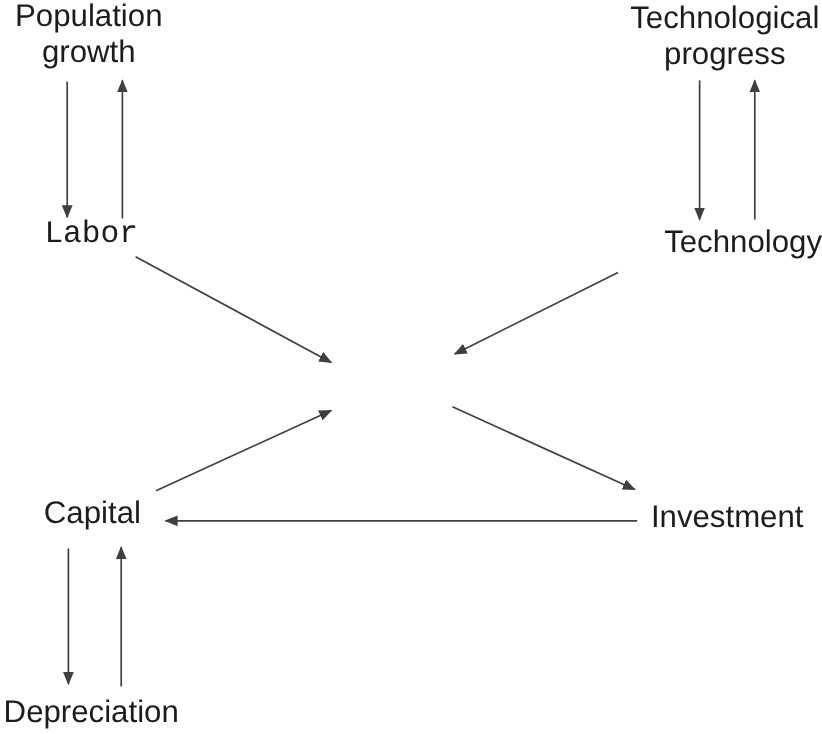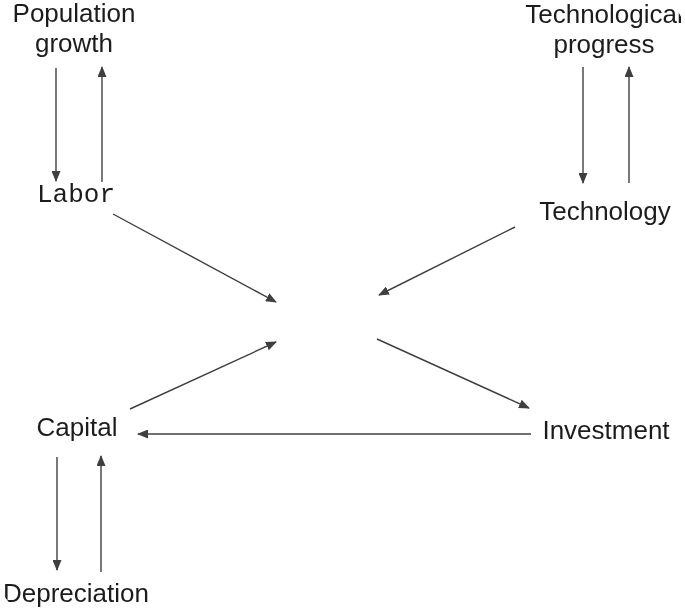--- a/index.html
+++ b/index.html
@@ -11,40 +11,39 @@
   body{
     background:var(--bg-color);
     font-family:"Liberation Sans", sans-serif;
   }
   .canvas{
     position:relative;
     width:685px;
     height:612px;
     background:var(--bg-color);
     overflow:hidden;
-    border-radius:32px;
   }
   .edges{
     position:absolute;
     left:0;top:0;
     width:685px;height:612px;
   }
   .node{
     position:absolute;
     font-size:26px;
     line-height:30px;
     color:var(--text-color);
     text-align:center;
     white-space:normal;
     user-select:none;
   }
   .n-population{left:-1px;top:-2px;width:150px;}
   .n-techprogress{left:514px;top:-1px;width:180px;}
   .n-labor{left:16px;top:180px;width:120px;font-family:Liberation Mono, monospace;}
-  .n-technology{left:525px;top:196px;width:160px;}
+  .n-technology{left:525px;top:186px;width:160px;text-align:right;}
   .n-output{left:265px;top:302px;width:120px;}
   .n-capital{left:12px;top:412px;width:130px;}
   .n-investment{left:526px;top:415px;width:160px;}
   .n-depreciation{left:-9px;top:578px;width:170px;}
 </style>
 </head>
 <body>
 
 <div class="canvas">
 

